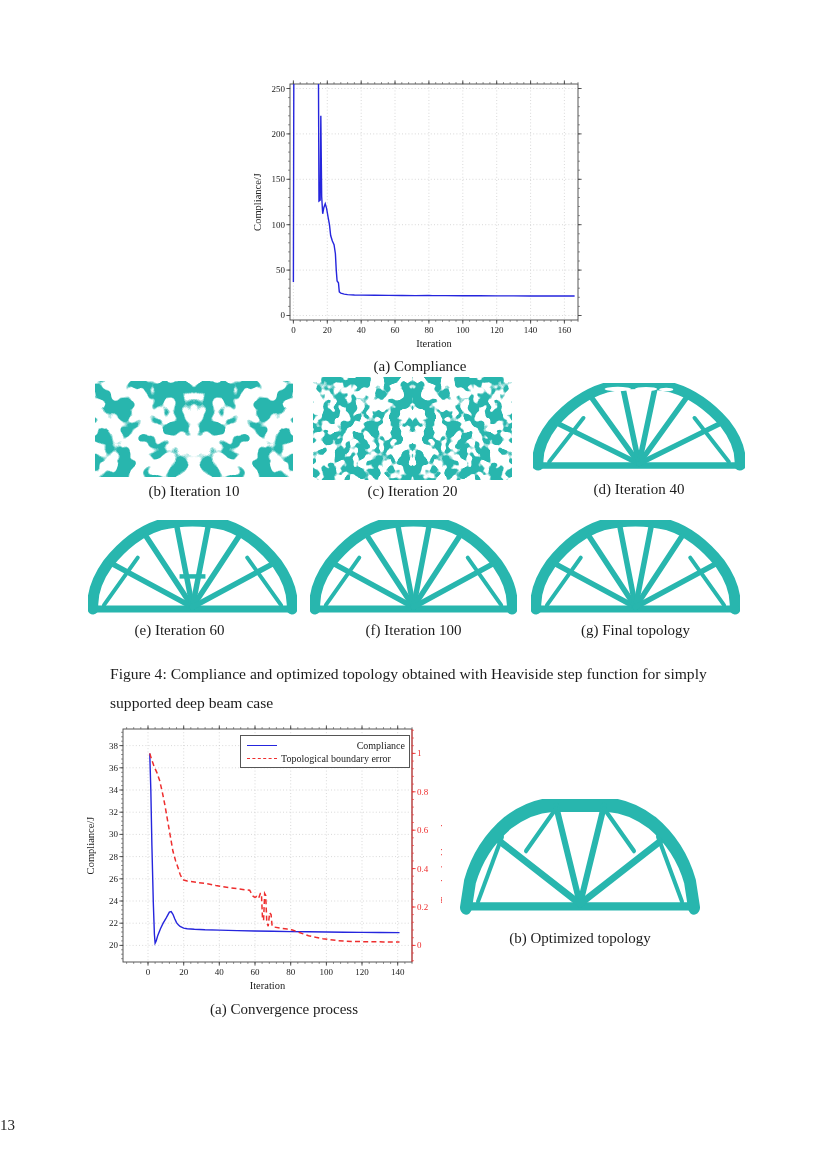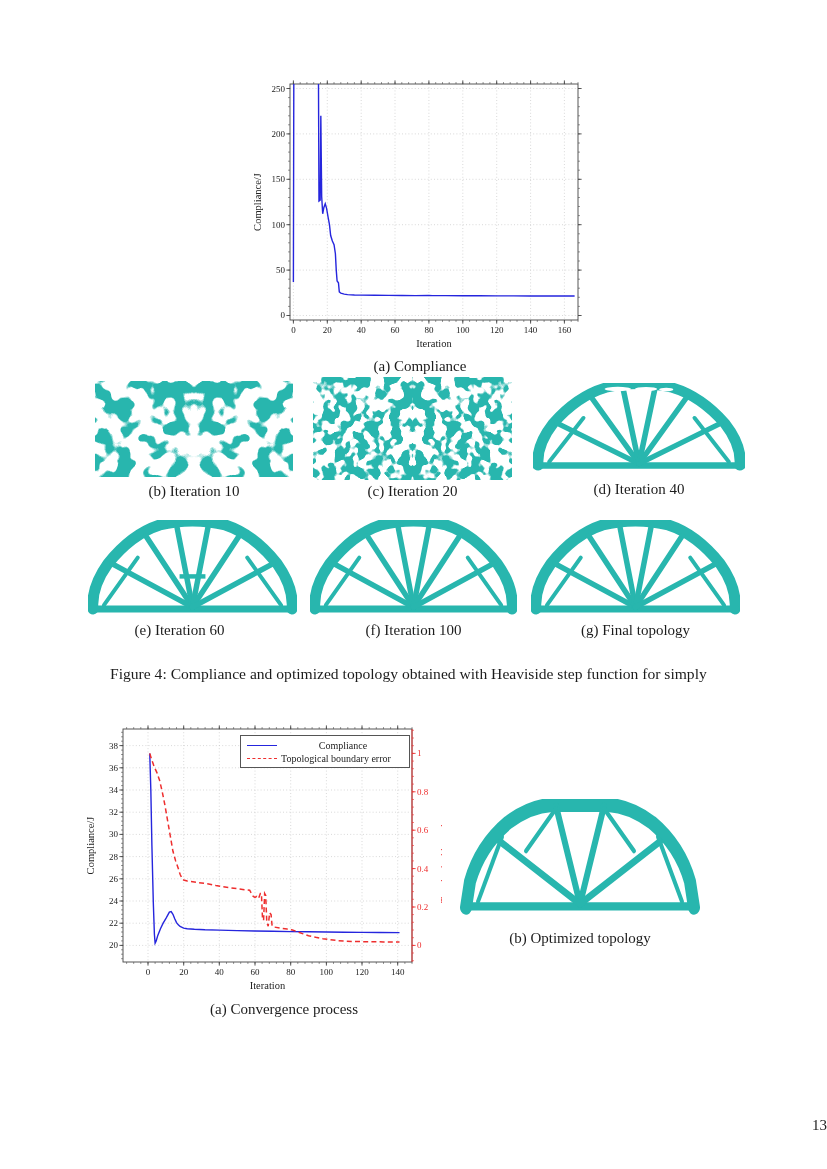--- a/index.html
+++ b/index.html
@@ -18,23 +18,23 @@
   .topofig svg { display:block; width:100%; height:100%; }
   .legend {
     position:absolute; left:158px; top:13px; width:170px;
     background:#fff; border:1px solid #555; box-sizing:border-box;
     padding:3px 4px 2px 6px; z-index:5;
   }
   .legend-row { display:flex; align-items:center; height:13px; font-size:10px; }
   .legend-sample { width:30px; flex:0 0 30px; height:0; margin-right:4px; }
   .sample-blue { border-top:1.6px solid var(--blue); }
   .sample-red { border-top:1.8px dashed var(--red); }
-  .legend-label { flex:1; text-align:center; white-space:nowrap; }
+  .legend-label { flex:1; text-align:right; white-space:nowrap; }
   .legend-row:last-child .legend-label { text-align:left; }
-  .pagenum { position:absolute; left:0; top:1117px; width:100%; text-align:right; font-size:15px; }
+  .pagenum { position:absolute; left:0; top:1117px; width:100%; text-align:left; font-size:15px; }
   .hidden-defs { position:absolute; width:0; height:0; overflow:hidden; }
 </style>
 </head>
 <body>
 
 <div class="page">
 
   <div class="chart-wrap" id="chart-top" style="left:250px; top:76px; width:340px; height:276px;">
       <svg width="340" height="276" viewBox="0 0 340 276">
         <path d="M43.4,8V244M77.3,8V244M111.2,8V244M145.0,8V244M178.9,8V244M212.8,8V244M246.7,8V244M280.6,8V244M314.4,8V244M40,239.5H328M40,194.1H328M40,148.7H328M40,103.3H328M40,57.9H328M40,12.5H328" stroke="#c9c9c9" stroke-width="0.7" stroke-dasharray="1 2.2" fill="none"></path>
@@ -113,20 +113,21 @@
     <svg viewBox="0 0 210 96" preserveAspectRatio="none">
         <use href="#truss-fan"></use>
       </svg>
   </div>
   <div class="subcap" style="left:75px;  top:622px; width:209px;">(e) Iteration 60</div>
   <div class="subcap" style="left:310px; top:622px; width:207px;">(f) Iteration 100</div>
   <div class="subcap" style="left:531px; top:622px; width:209px;">(g) Final topology</div>
 
   <div class="figcap" style="top:659px;">
     <div>Figure 4: Compliance and optimized topology obtained with Heaviside step function for simply</div>
+    <div>supported deep beam case</div>
   </div>
 
   <div class="chart-wrap" id="chart-bottom" style="left:82px; top:722px; width:360px; height:290px;">
     <div class="legend">
       <div class="legend-row">
         <span class="legend-sample sample-blue"></span>
         <span class="legend-label">Compliance</span>
       </div>
       <div class="legend-row">
         <span class="legend-sample sample-red"></span>

